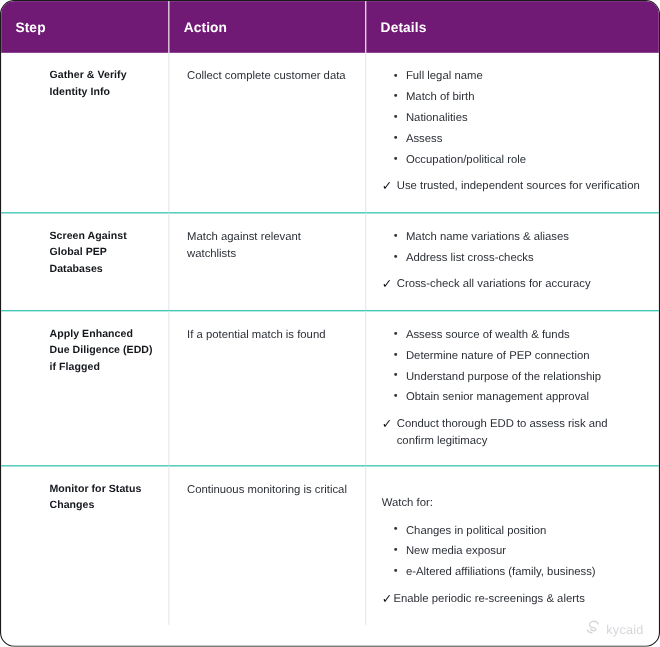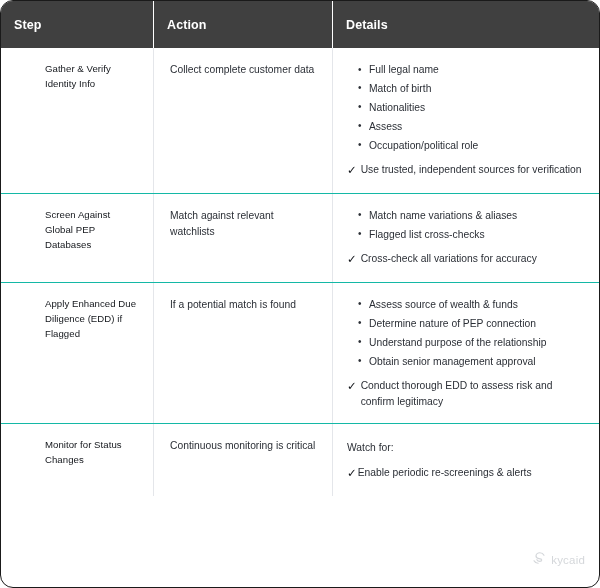--- a/index.html
+++ b/index.html
@@ -22,21 +22,21 @@
     border: 1px solid #1a1a1a;
     border-radius: 13px;
     background: #ffffff;
     overflow: hidden;
   }
 
   
   .thead {
     display: flex;
     height: 47px;
-    background: #404040;
+    background: #701a75;
   }
   .th {
     box-sizing: border-box;
     display: flex;
     align-items: center;
     color: #ffffff;
     font-size: 12.5px;
     font-weight: bold;
     letter-spacing: 0.1px;
     padding-left: 13px;
@@ -55,21 +55,21 @@
   .trow:first-child { border-top: none; }
 
   .td {
     box-sizing: border-box;
     padding: 14px 13px 14px 13px;
   }
   .td.c1 {
     width: 153px;
     border-right: 1px solid #e4e6ea;
     font-size: 9.6px;
-    font-weight: normal;
+    font-weight: bold;
     color: #14171c;
     line-height: 1.55;
     letter-spacing: 0.05px;
     padding-left: 44px;
   }
   .td.c2 {
     width: 179px;
     border-right: 1px solid #e4e6ea;
     font-size: 10.3px;
     color: #2b2f36;
@@ -79,21 +79,21 @@
   .td.c3 {
     flex: 1;
     font-size: 10.3px;
     color: #2b2f36;
     line-height: 1.55;
     padding-left: 14px;
     padding-right: 14px;
   }
 
   .intro-line {
-    margin: 2px 0 9px 0;
+    margin: 12px 0 9px 0;
     color: #2b2f36;
   }
 
   ul.bullets {
     list-style: none;
     margin: 0;
     padding: 0 0 0 22px;
   }
   ul.bullets li {
     position: relative;
@@ -123,21 +123,21 @@
     color: #14171c;
     margin-right: 4px;
   }
   .check-note.tight .cmark { margin-right: 1px; }
   .check-note .ctext { display: block; }
 
   
   .brand {
     position: absolute;
     right: 14px;
-    bottom: 18px;
+    bottom: 5px;
     display: flex;
     align-items: center;
     gap: 5px;
     opacity: 0.42;
     text-align: center;
   }
   .brand .logo-mark { display: block; }
   .brand .logo-text {
     font-size: 11.5px;
     color: #9aa0a8;
@@ -178,21 +178,21 @@
             <span class="ctext">Use trusted, independent sources for verification</span>
           </div>
         </div>
       </div>
       <div class="trow">
         <div class="td c1">Screen Against Global PEP Databases</div>
         <div class="td c2">Match against relevant watchlists</div>
         <div class="td c3">
           <ul class="bullets">
             <li>Match name variations &amp; aliases</li>
-            <li>Flagged list cross-checks</li>
+            <li>Address list cross-checks</li>
           </ul>
           <div class="check-note">
             <span class="cmark">✓</span>
             <span class="ctext">Cross-check all variations for accuracy</span>
           </div>
         </div>
       </div>
       <div class="trow">
         <div class="td c1">Apply Enhanced Due Diligence (EDD) if Flagged</div>
         <div class="td c2">If a potential match is found</div>
@@ -207,20 +207,25 @@
             <span class="cmark">✓</span>
             <span class="ctext">Conduct thorough EDD to assess risk and confirm legitimacy</span>
           </div>
         </div>
       </div>
       <div class="trow">
         <div class="td c1">Monitor for Status Changes</div>
         <div class="td c2">Continuous monitoring is critical</div>
         <div class="td c3">
           <p class="intro-line">Watch for:</p>
+          <ul class="bullets">
+            <li>Changes in political position</li>
+            <li>New media exposur</li>
+            <li>e-Altered affiliations (family, business)</li>
+          </ul>
           <div class="check-note tight">
             <span class="cmark">✓</span>
             <span class="ctext">Enable periodic re-screenings &amp; alerts</span>
           </div>
         </div>
       </div>
     </div>
 
   <div class="brand">
     <span class="logo-mark">

